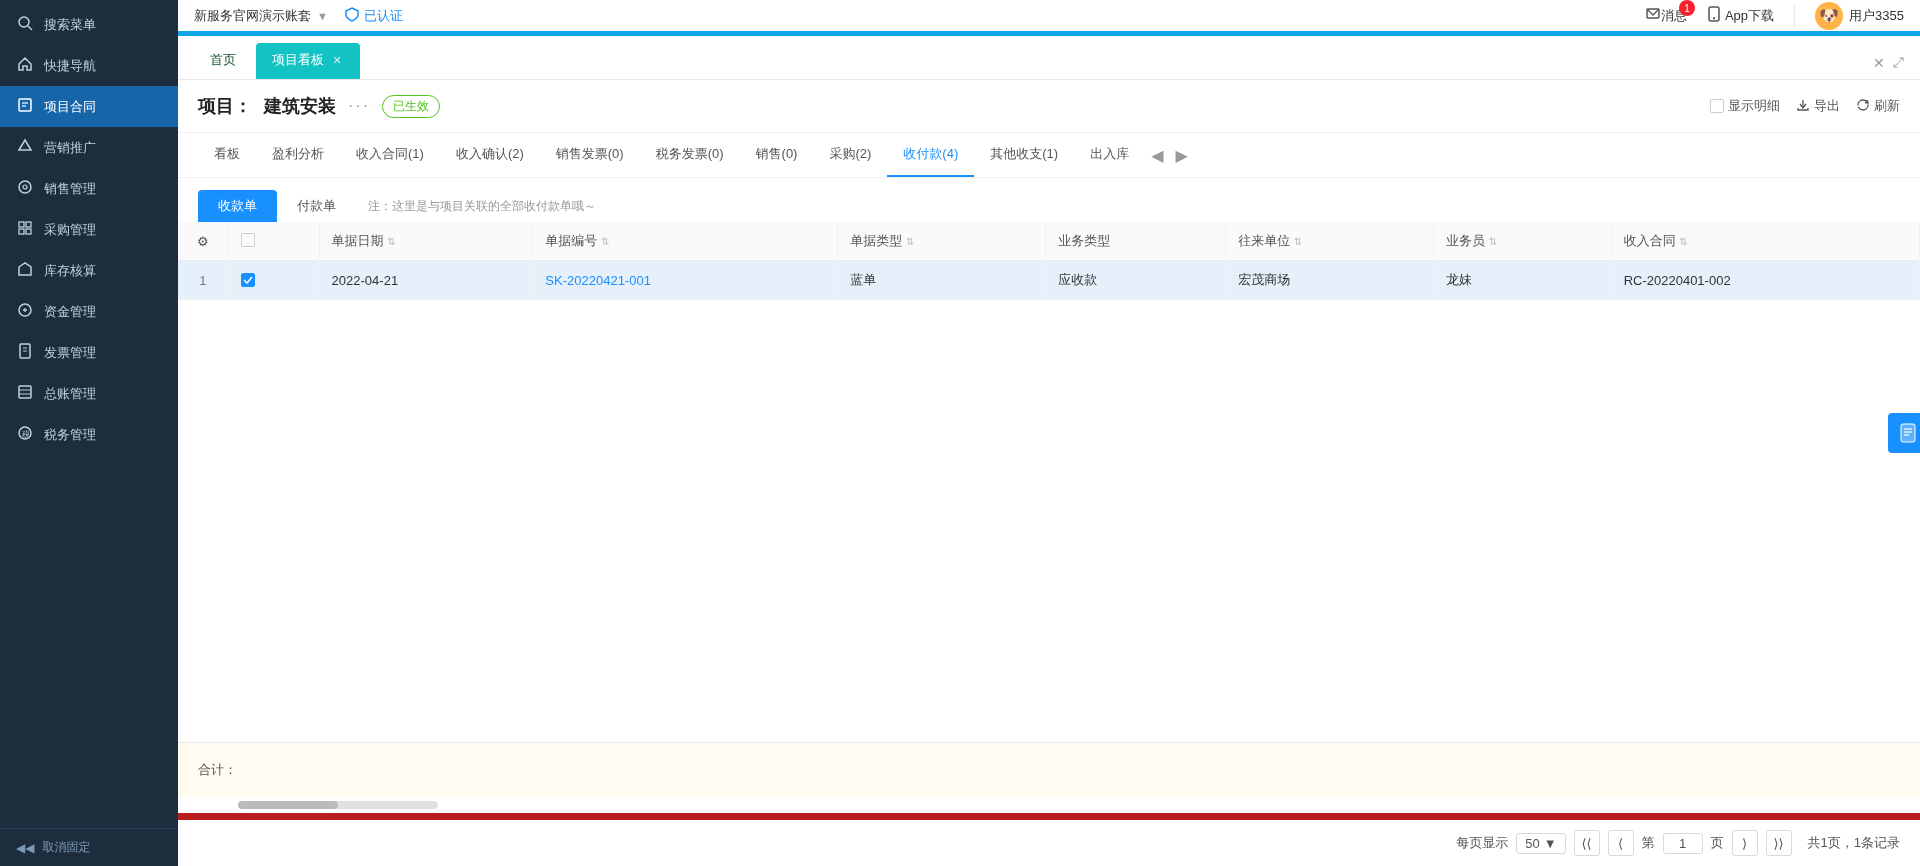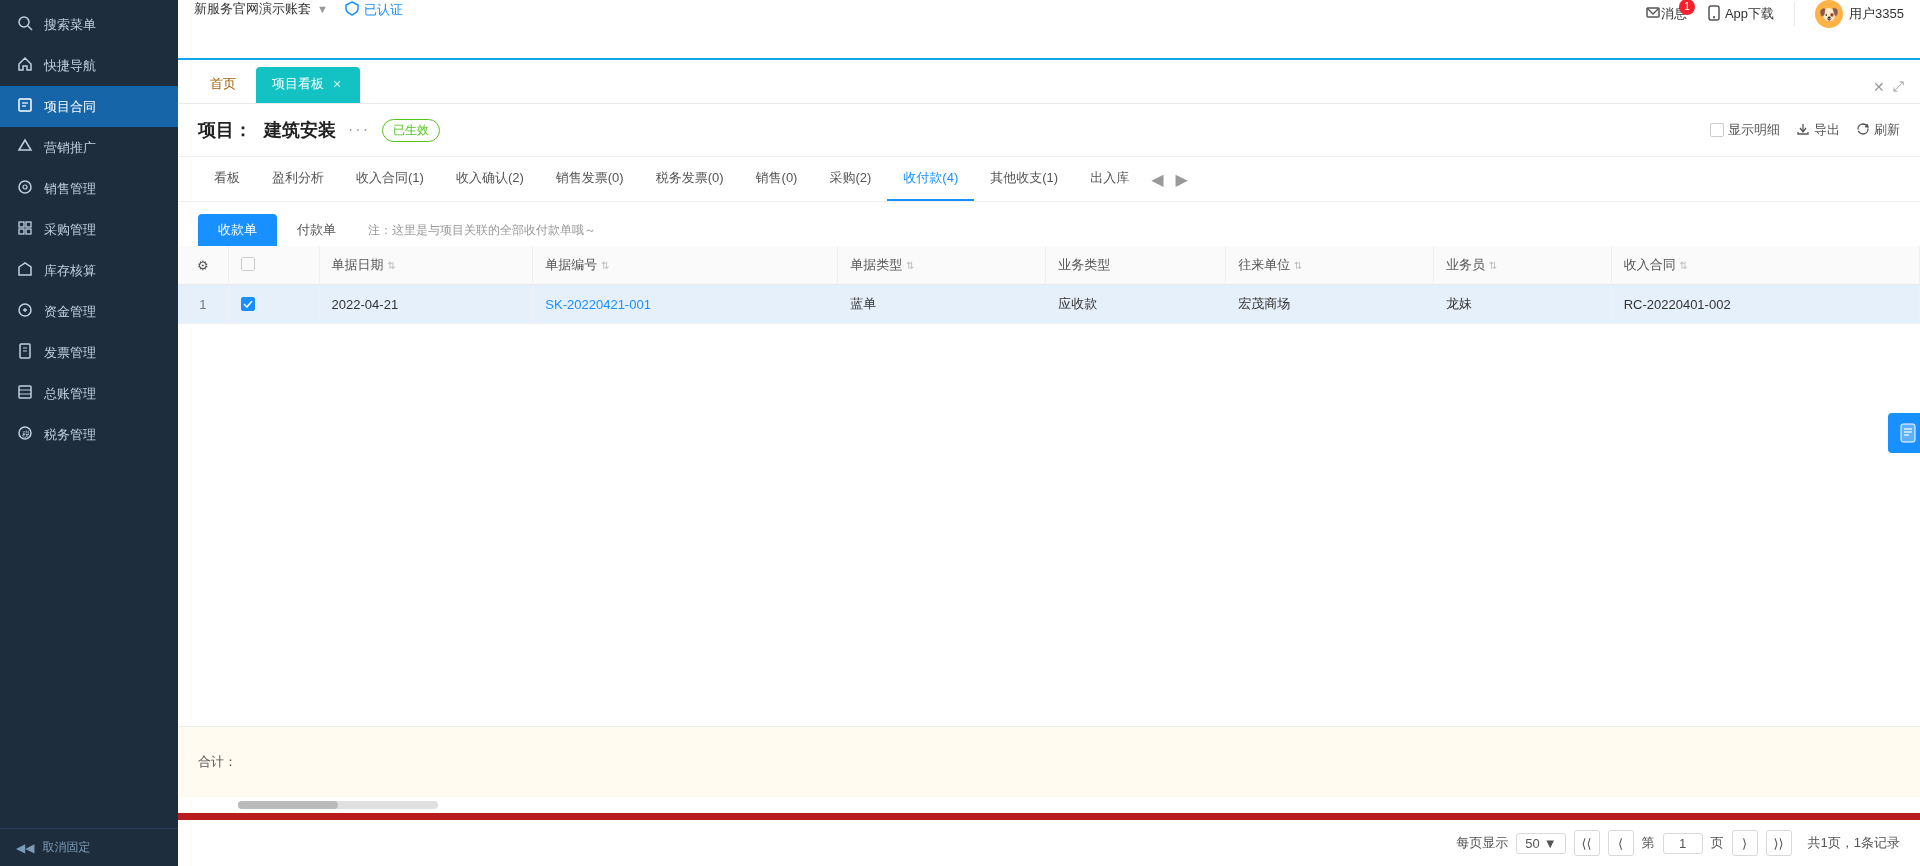--- a/index.html
+++ b/index.html
@@ -56,25 +56,25 @@
       flex: 1;
       display: flex;
       flex-direction: column;
       background: #f0f2f5;
       overflow: hidden;
     }
 
     
     .topbar {
       background: white;
-      height: 60px;
-      display: flex;
-      align-items: flex-start;
+      height: 36px;
+      display: flex;
+      align-items: center;
       padding: 0 16px;
-      border-bottom: 2px solid #0ea5e9;
+      border-bottom: 5px solid #0ea5e9;
       gap: 16px;
     }
     .topbar-project {
       display: flex; align-items: center; gap: 6px;
       font-size: 13px; color: #333;
     }
     .topbar-chevron { color: #999; font-size: 11px; }
     .topbar-verified {
       display: flex; align-items: center; gap: 4px;
       color: #1890ff; font-size: 13px;
@@ -113,21 +113,21 @@
       background: white;
       height: 44px;
       display: flex;
       align-items: flex-end;
       padding: 0 16px;
       border-bottom: 1px solid #e8eaec;
       gap: 4px;
     }
     .tab {
       padding: 8px 16px 10px;
-      font-size: 13px; color: #a16207;
+      font-size: 13px; color: #14532d;
       cursor: pointer; border-radius: 4px 4px 0 0;
       display: flex; align-items: center; gap: 6px;
     }
     .tab.active {
       background: #13c2c2; color: white;
       font-weight: 500;
     }
     .tab-close {
       font-size: 11px; color: rgba(255,255,255,0.8);
       width: 14px; height: 14px; display: flex; align-items: center; justify-content: center;
@@ -248,21 +248,21 @@
     .row-num { color: #777; }
     .row-checkbox {
       width: 14px; height: 14px; border: 1px solid #ccc;
       border-radius: 2px; display: inline-block; cursor: pointer;
     }
 
     
     .table-footer {
       background: #fffbf0;
       border-top: 1px solid #e8eaec;
-      padding: 26px 20px;
+      padding: 18px 20px;
       font-size: 13px; color: #555;
       display: flex; align-items: center;
     }
     .scrollbar-row {
       padding: 4px 20px;
       display: flex; align-items: center;
     }
     .fake-scrollbar {
       width: 200px; height: 8px;
       background: #e0e0e0; border-radius: 4px;

